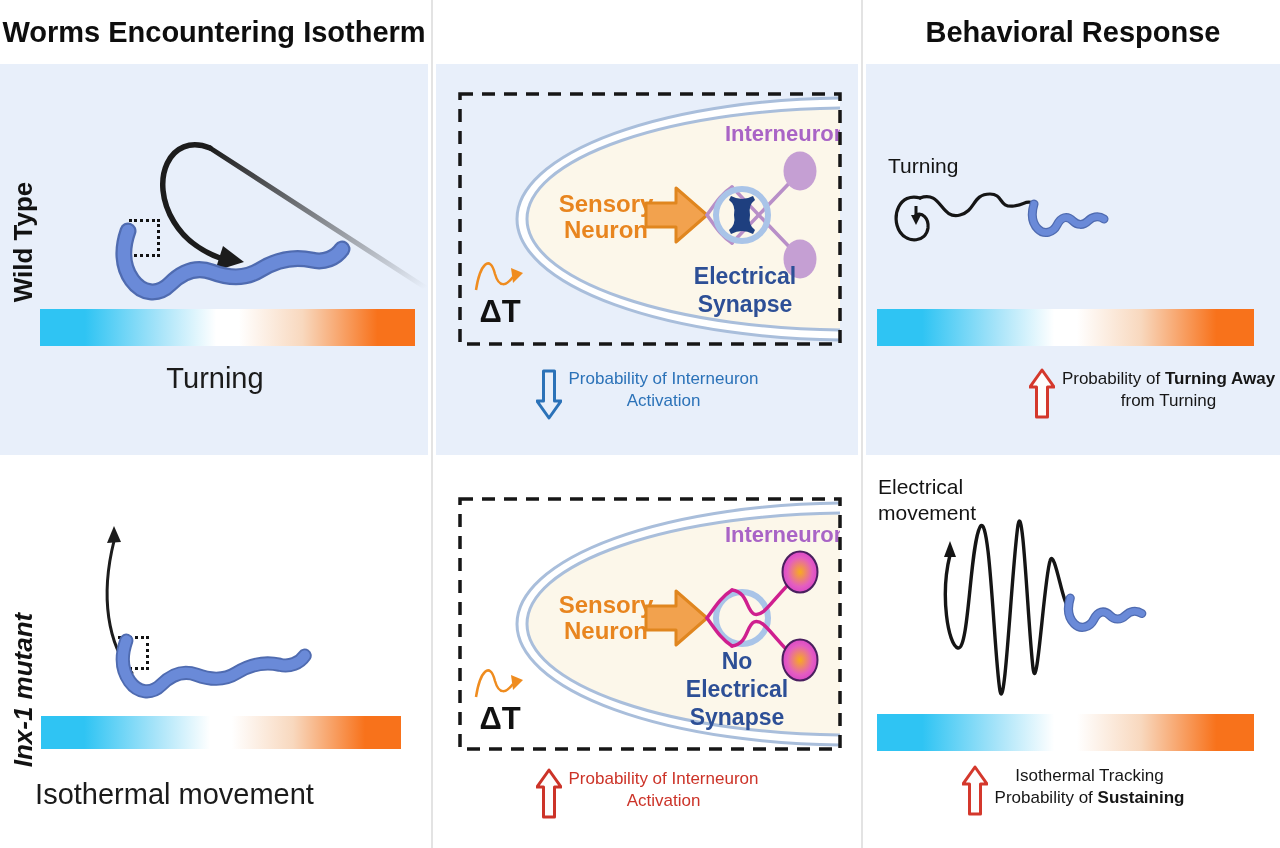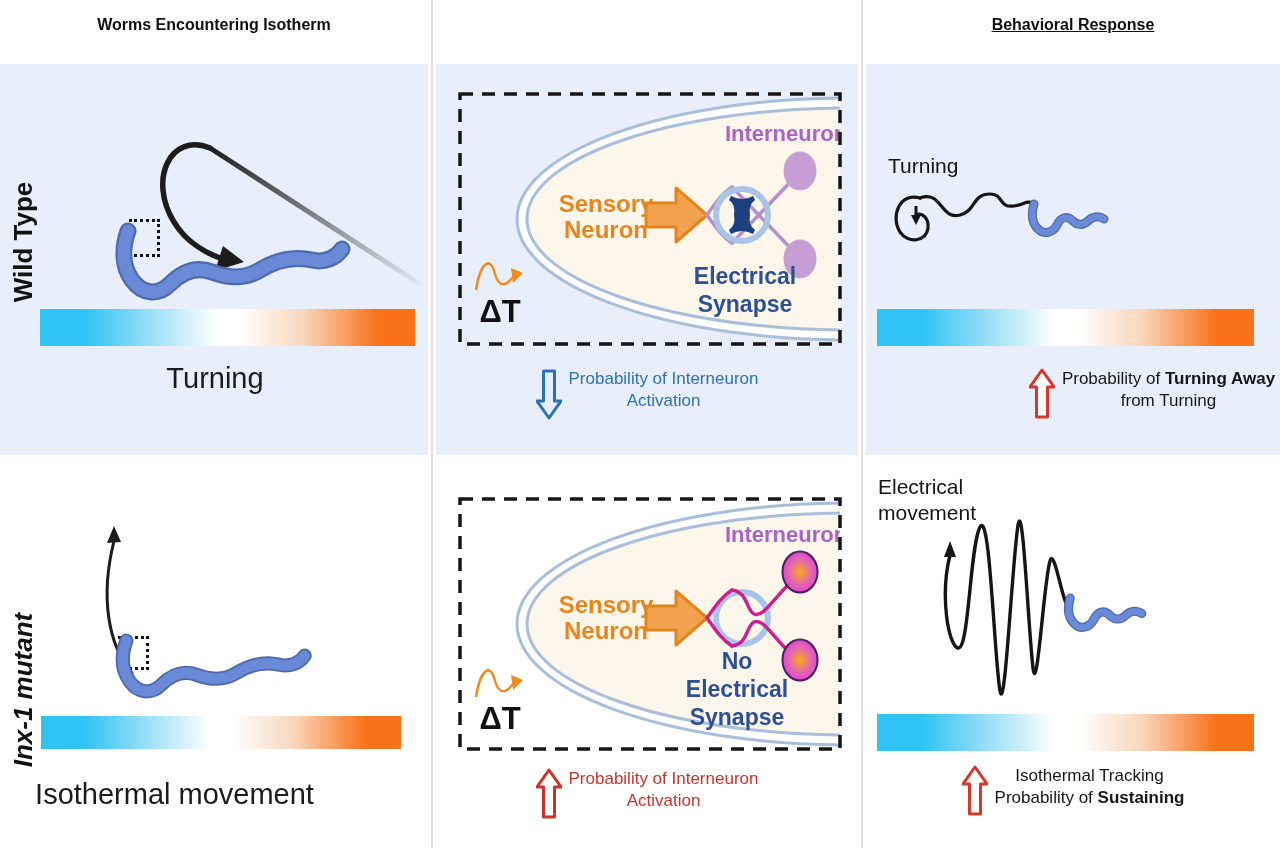--- a/index.html
+++ b/index.html
@@ -1,18 +1,18 @@
 <!DOCTYPE html>
 <html><head>
 <meta charset="utf-8">
 <style>
   html,body{margin:0;padding:0;background:#fff;}
   .fig{position:relative;width:1280px;height:848px;background:#ffffff;
        font-family:"Liberation Sans",sans-serif;overflow:hidden;}
-  .hdr{position:absolute;top:16px;font-size:16px;font-weight:800;color:#0e0e0e;text-align:center;}
+  .hdr{position:absolute;top:16px;font-size:29px;font-weight:800;color:#0e0e0e;text-align:center;}
   .gutter{position:absolute;top:0;bottom:0;width:8px;background:#fff;}
   .gutter::after{content:"";position:absolute;left:3px;top:0;bottom:0;width:2px;background:#e3e3e3;}
   .panel{position:absolute;top:64px;height:391px;background:#e8effa;}
   .rowlabel{position:absolute;width:170px;height:36px;display:flex;align-items:center;justify-content:center;
             font-size:26px;font-weight:800;color:#121212;transform:rotate(-90deg);white-space:nowrap;}
   .rowlabel.italic{font-style:italic;}
   .gradbar{position:absolute;background:linear-gradient(90deg,#2fc4f3 0%,#2fc4f3 12%,#a8e4f9 32%,
            #ffffff 47%,#ffffff 53%,#f8d8be 70%,#f8721b 90%,#f8721b 100%);}
   .cap{position:absolute;text-align:center;font-size:29px;color:#1b1b1b;}
   .prob{position:absolute;display:flex;justify-content:center;align-items:flex-start;gap:7px;}
@@ -29,21 +29,21 @@
   .t-purple{fill:#a964c6;font-size:22px;font-weight:600;}
   .t-navy{fill:#2d4f96;font-size:23px;font-weight:600;}
   .t-dt{fill:#111;font-size:31px;font-weight:bold;}
 </style>
 </head>
 <body>
 
 <div class="fig">
 
   <div class="hdr" style="left:0;width:428px;">Worms Encountering Isotherm</div>
-  <div class="hdr" style="left:866px;width:414px;text-decoration:underline;">Behavioral Response</div>
+  <div class="hdr" style="left:866px;width:414px;">Behavioral Response</div>
 
   <div class="gutter" style="left:428px;"></div>
   <div class="gutter" style="left:858px;"></div>
 
   <div class="panel" style="left:0;width:428px;"></div>
   <div class="panel" style="left:436px;width:422px;"></div>
   <div class="panel" style="left:866px;width:414px;"></div>
 
   <div class="rowlabel" style="left:-62px;top:224px;">Wild Type</div>
   <div class="rowlabel italic" style="left:-62px;top:672px;">

